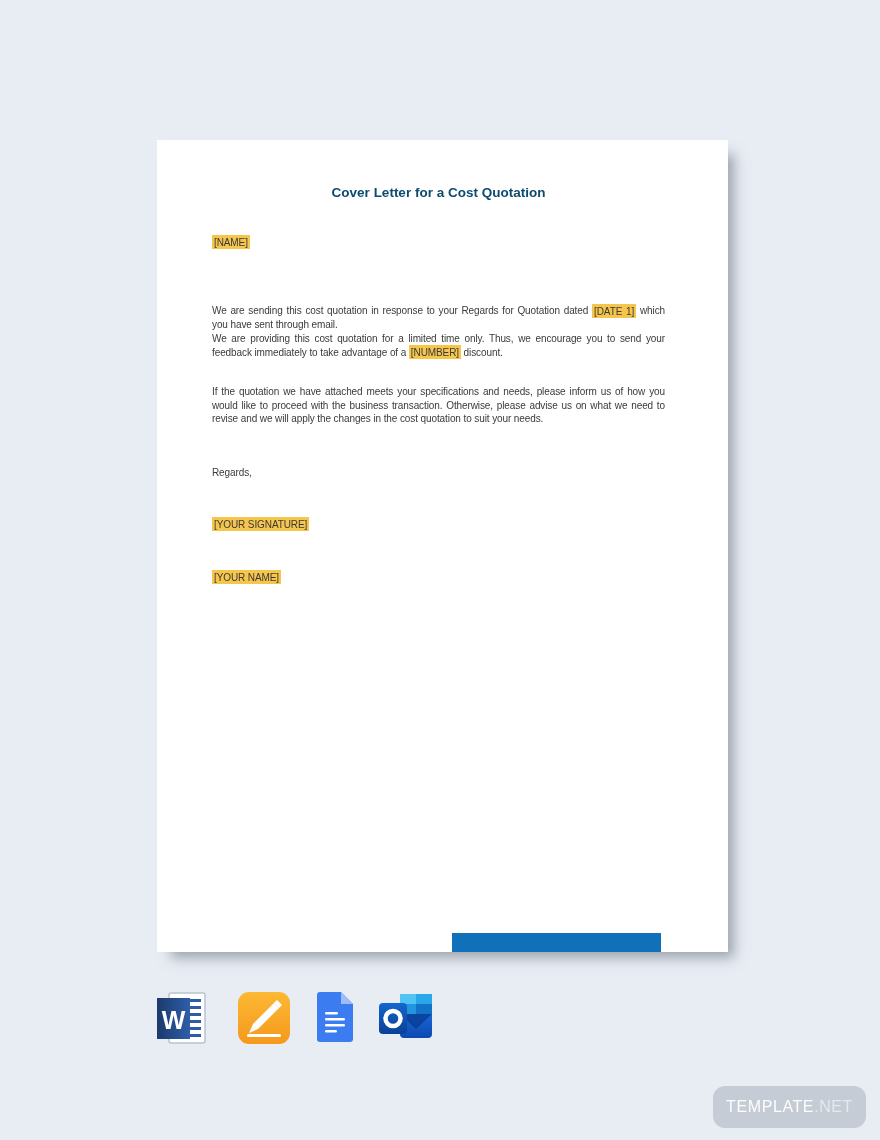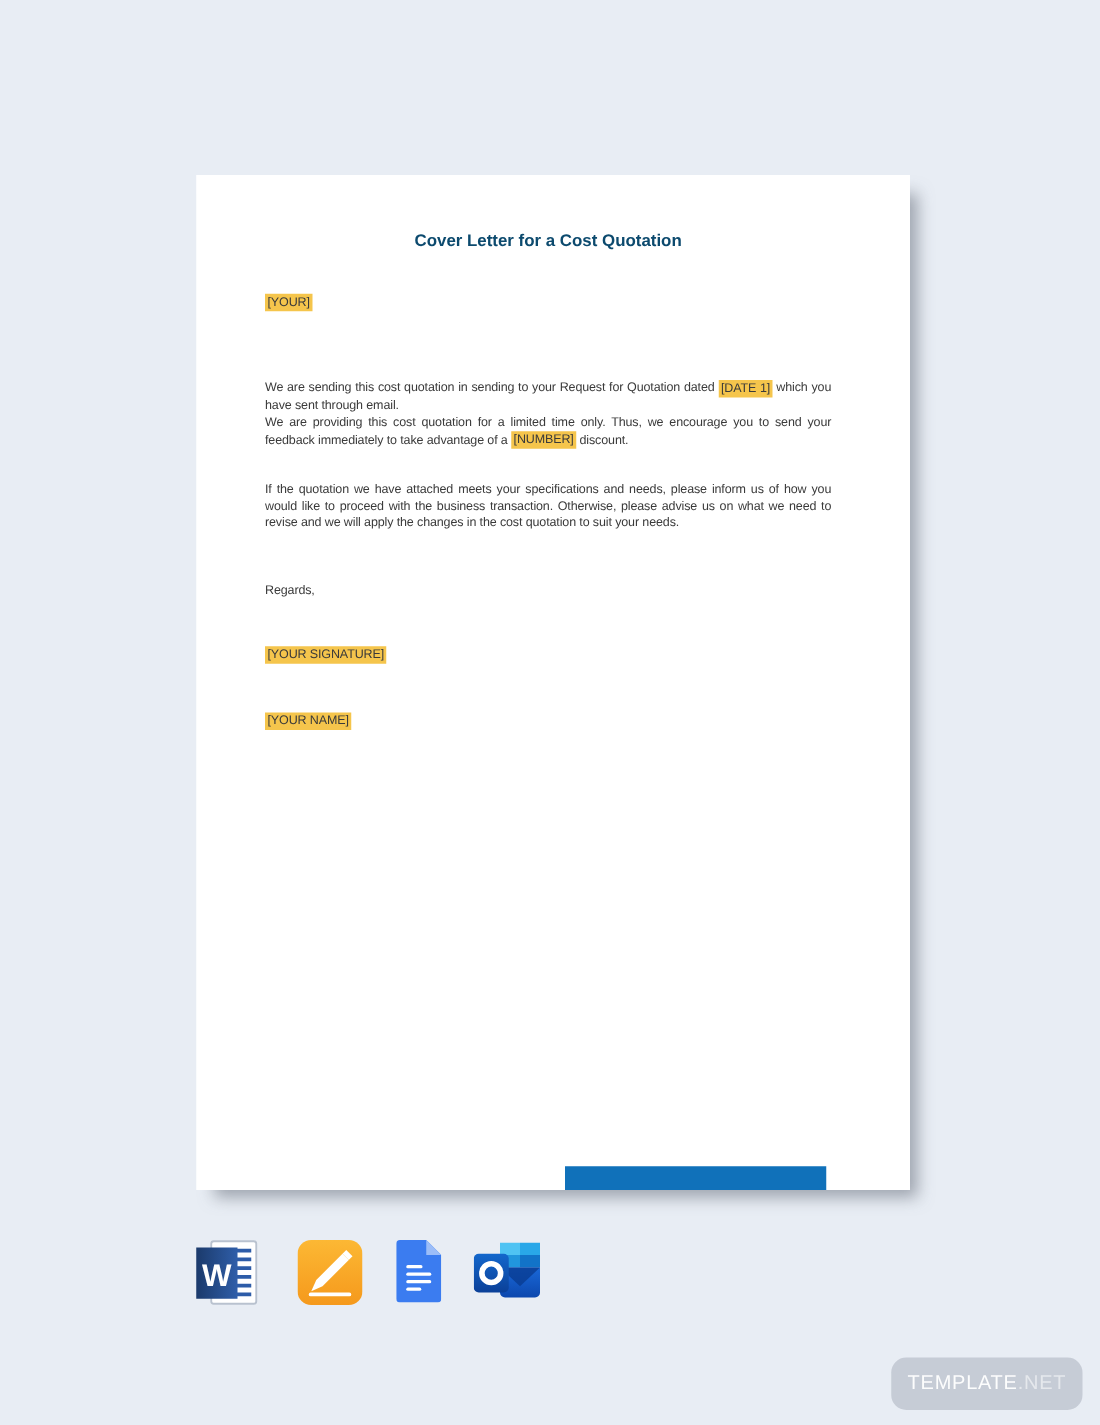--- a/index.html
+++ b/index.html
@@ -44,26 +44,26 @@
   .watermark .brand-light { color:rgba(255,255,255,0.55); }
 </style>
 </head>
 <body>
 
 <div class="page">
 
   <div class="doc-block doc-title">Cover Letter for a Cost Quotation</div>
 
   <div class="doc-block" style="top:95px;">
-    <span class="hl">[YOUR]</span>
+    <span class="hl">[NAME]</span>
   </div>
 
 
   <div class="doc-block justify" style="top:164px;">
-    <span>We are sending this cost quotation in sending to your Request for Quotation dated </span><span class="hl">[DATE 1]</span><span> which you have sent through email.</span>
+    <span>We are sending this cost quotation in response to your Regards for Quotation dated </span><span class="hl">[DATE 1]</span><span> which you have sent through email.</span>
   </div>
 
   <div class="doc-block justify" style="top:192px;">
     <span>We are providing this cost quotation for a limited time only. Thus, we encourage you to send your feedback immediately to take advantage of a </span><span class="hl">[NUMBER]</span><span> discount.</span>
   </div>
 
   <div class="doc-block justify" style="top:245px;">
     <span>If the quotation we have attached meets your specifications and needs, please inform us of how you would like to proceed with the business transaction. Otherwise, please advise us on what we need to revise and we will apply the changes in the cost quotation to suit your needs.</span><span></span>
   </div>
 

